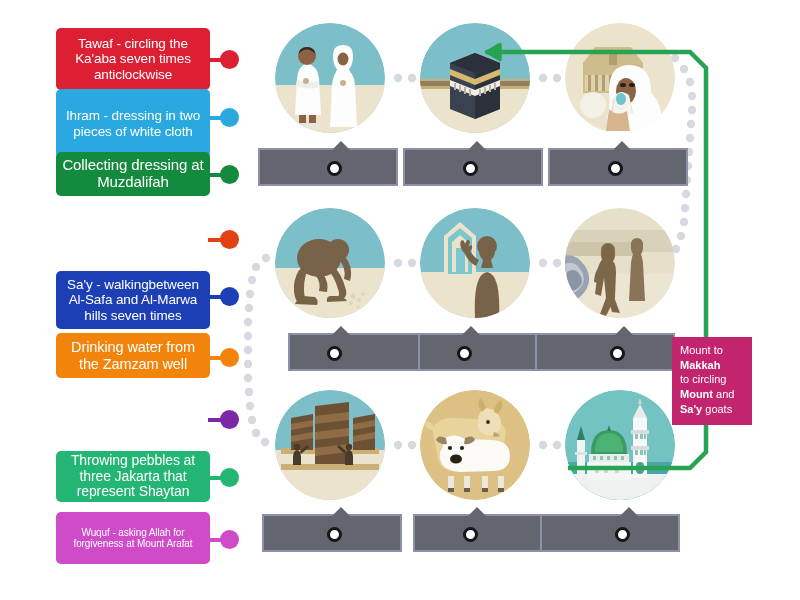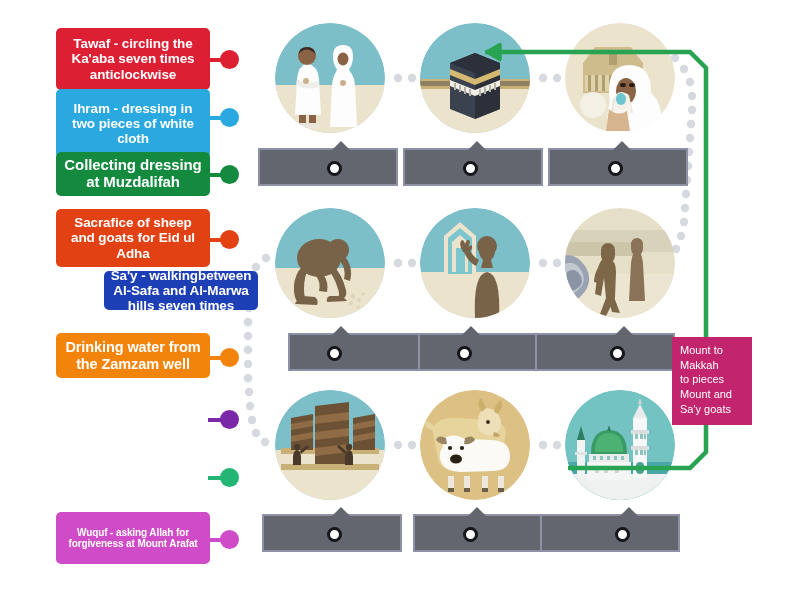--- a/index.html
+++ b/index.html
@@ -18,21 +18,21 @@
   #greenLayer{z-index:6;}
 
   
   .label-card{
     position:absolute;
     box-sizing:border-box;
     border-radius:5px;
     color:#ffffff;
     display:flex;align-items:center;justify-content:center;
     text-align:center;
-    font-weight:bold;
+    font-weight:normal;
     line-height:1.12;
     letter-spacing:-0.1px;
     padding:3px 6px;
     z-index:5;
     cursor:pointer;
   }
   .conn-stem{
     position:absolute;
     height:4px;
     z-index:4;
@@ -85,21 +85,21 @@
     position:absolute;
     background:#c2256d;
     color:#ffffff;
     font-size:11px;
     line-height:1.33;
     padding:6px 8px 7px 8px;
     box-sizing:border-box;
     z-index:7;
     cursor:pointer;
   }
-  #note b{font-weight:normal;}
+  #note b{font-weight:bold;}
 </style>
 </head>
 <body>
 
 <div id="stage">
 
   <svg class="layer" id="dotsLayer" viewBox="0 0 800 600">
     <g fill="#d7d9e0">
 
       <circle cx="398" cy="78" r="4.2"></circle>
@@ -167,35 +167,35 @@
   <div class="conn-stem" style="left:208px;top:116px;width:22px;background:#2aa8e0;"></div>
   <div class="conn-dot" style="left:220px;top:108px;background:#2aa8e0;"></div>
   <div class="label-card" style="left:56px;top:89px;width:154px;height:69px;background:#2aa8e0;font-size:13.5px;">Ihram - dressing in two pieces of white cloth</div>
 
   <div class="conn-stem" style="left:208px;top:173px;width:22px;background:#138a3e;"></div>
   <div class="conn-dot" style="left:220px;top:165px;background:#138a3e;"></div>
   <div class="label-card" style="left:56px;top:152px;width:154px;height:44px;background:#138a3e;font-size:15px;">Collecting dressing at Muzdalifah</div>
 
   <div class="conn-stem" style="left:208px;top:238px;width:22px;background:#e24114;"></div>
   <div class="conn-dot" style="left:220px;top:230px;background:#e24114;"></div>
-  <div class="label-card" style="left:56px;top:209px;width:154px;height:58px;background:#e24114;font-size:13.5px;">Sacrafice of sheep and goats for Eid ul Adha</div>
 
   <div class="conn-stem" style="left:208px;top:295px;width:22px;background:#1d3fb5;"></div>
   <div class="conn-dot" style="left:220px;top:287px;background:#1d3fb5;"></div>
-  <div class="label-card" style="left:56px;top:271px;width:154px;height:39px;background:#1d3fb5;font-size:13.5px;margin-left:48px;">Sa'y - walkingbetween Al-Safa and Al-Marwa hills seven times</div>
+  <div class="label-card" style="left:56px;top:271px;width:154px;height:58px;background:#1d3fb5;font-size:13.5px;">Sa'y - walkingbetween Al-Safa and Al-Marwa hills seven times</div>
 
   <div class="conn-stem" style="left:208px;top:356px;width:22px;background:#f2840b;"></div>
   <div class="conn-dot" style="left:220px;top:348px;background:#f2840b;"></div>
   <div class="label-card" style="left:56px;top:333px;width:154px;height:45px;background:#f2840b;font-size:14.5px;">Drinking water from the Zamzam well</div>
 
   <div class="conn-stem" style="left:208px;top:418px;width:22px;background:#7b28a8;"></div>
   <div class="conn-dot" style="left:220px;top:410px;background:#7b28a8;"></div>
 
   <div class="conn-stem" style="left:208px;top:476px;width:22px;background:#22b573;"></div>
   <div class="conn-dot" style="left:220px;top:468px;background:#22b573;"></div>
+  <div class="label-card" style="left:56px;top:451px;width:154px;height:51px;background:#22b573;font-size:14px;">Throwing pebbles at three Jakarta that represent Shaytan</div>
 
   <div class="conn-stem" style="left:208px;top:538px;width:22px;background:#cf4bc7;"></div>
   <div class="conn-dot" style="left:220px;top:530px;background:#cf4bc7;"></div>
   <div class="label-card" style="left:56px;top:512px;width:154px;height:52px;background:#cf4bc7;font-size:10px;">Wuquf - asking Allah for forgiveness at Mount Arafat</div>
 
   <div class="pic" style="left:275px;top:23px;">
     <svg viewBox="0 0 110 110" width="110" height="110">
       <circle cx="55" cy="55" r="55" fill="#7cbfc9"></circle>
       <path d="M0 62 H110 V110 H0 Z" fill="#ece3cd"></path>
 
@@ -497,18 +497,18 @@
     <div class="target" style="left:48px;top:11px;"></div>
   </div>
   <div class="dropbar" style="left:540px;top:514px;">
     <div class="arrow" style="left:78px;"></div>
     <div class="target" style="left:73px;top:11px;"></div>
   </div>
 
   <div id="note" style="left:672px;top:337px;width:80px;height:88px;">
     <div>Mount to</div>
     <div><b>Makkah</b></div>
-    <div>to pieces</div>
+    <div>to circling</div>
     <div><b>Mount</b><span> and</span></div>
     <div><b>Sa'y</b><span> goats</span></div>
   </div>
 
 </div>
 
 </body></html>

